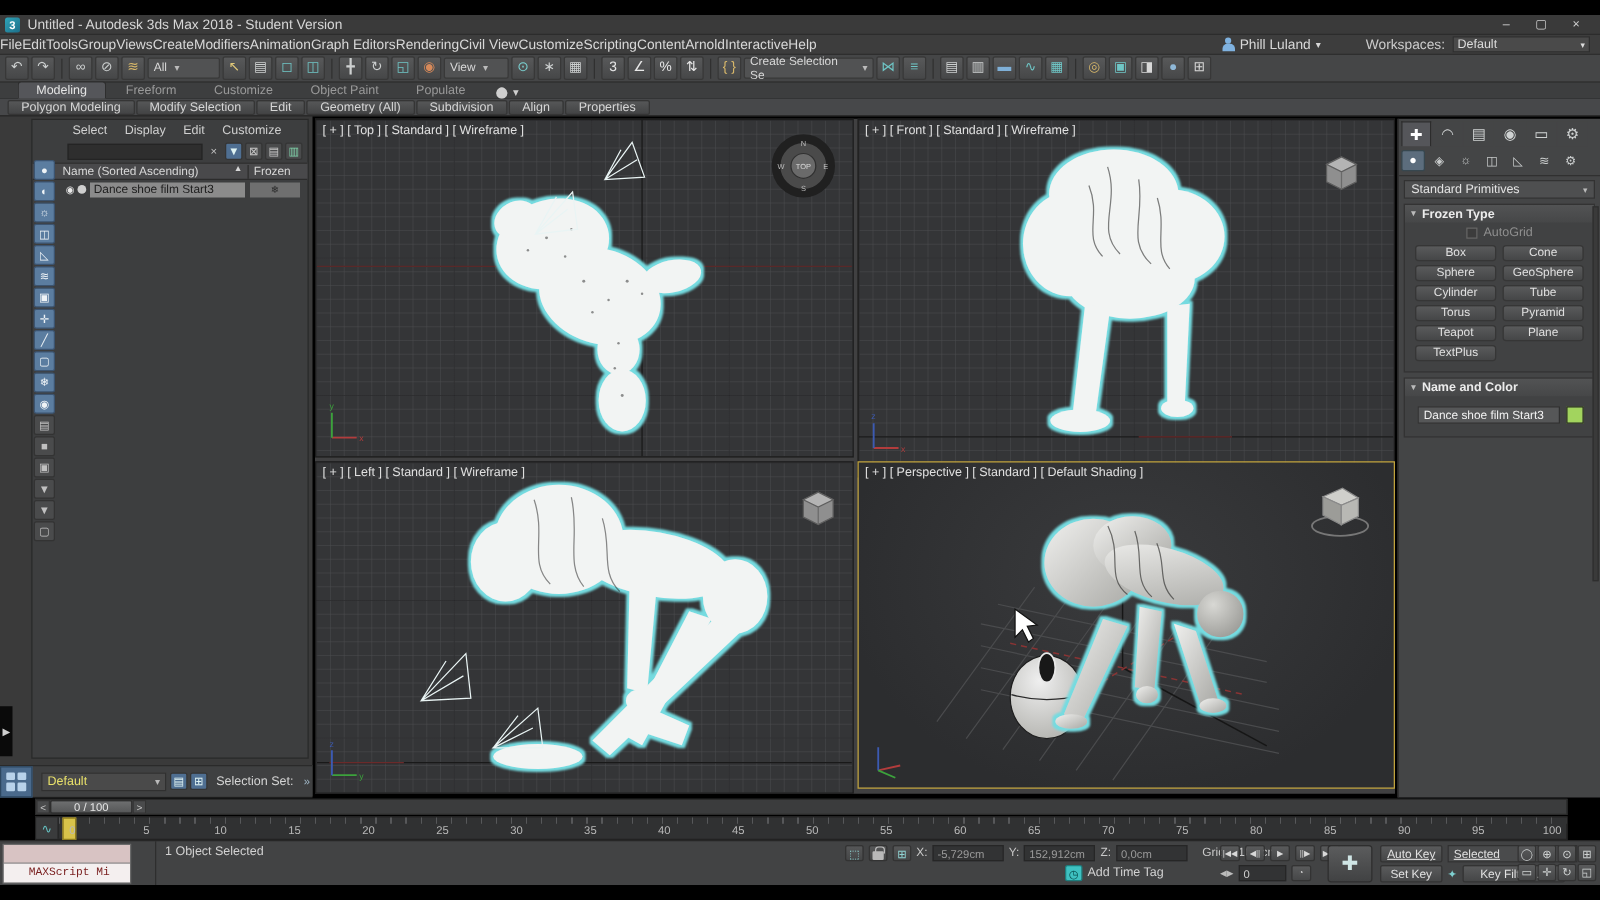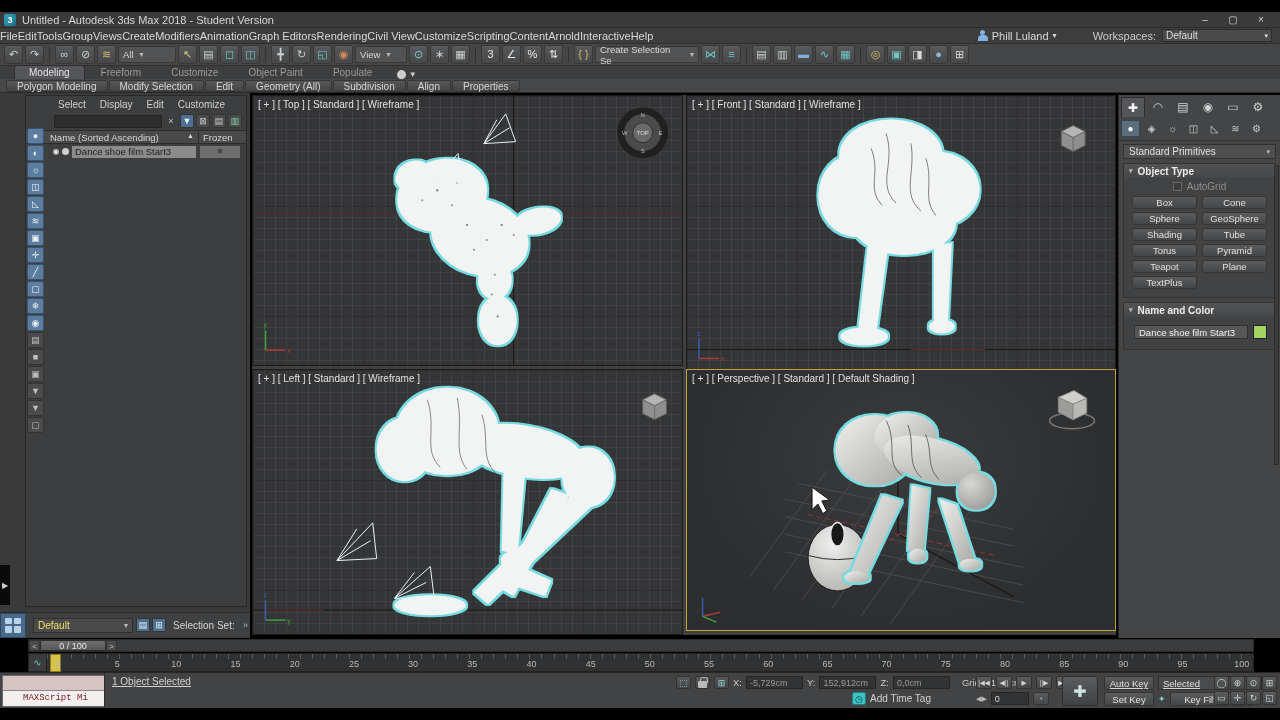--- a/index.html
+++ b/index.html
@@ -114,21 +114,21 @@
     background-size:100% 5px;background-repeat:no-repeat;}
   #ruler .ticks{position:absolute;left:0;top:5px;width:100%;display:flex;justify-content:space-between;}
   .tick{width:22px;text-align:center;font-size:9px;color:#b8b8b8;}
   #frame-marker{position:absolute;left:3px;top:0;width:11px;height:18px;background:#d8c34a;border:1px solid #8f7d1e;}
 
   
   #statusbar{left:0;top:672px;width:1280px;height:36px;background:#424344;border-top:1px solid #262626;font-size:10px;color:#d2d2d2;}
   #mx-box{position:absolute;left:2px;top:2px;width:103px;height:32px;border:1px solid #6a6a6a;}
   #mx-pink{height:15px;background:#d8c3c3;border-bottom:1px solid #888;}
   #mx-white{height:15px;background:#f4efef;color:#7a2020;font-family:"Liberation Mono",monospace;font-size:9px;line-height:15px;padding-left:20px;}
-  #prompt{position:absolute;left:104px;top:0;width:555px;height:36px;border-left:1px solid #2e2e2e;padding:3px 0 0 7px;text-decoration:underline;}
+  #prompt{position:absolute;left:124px;top:0;width:555px;height:36px;border-left:1px solid #2e2e2e;padding:3px 0 0 7px;}
   #prompt .l1{margin-bottom:4px;}
   .srow{position:absolute;display:flex;align-items:center;gap:4px;}
   .sico2{width:15px;height:13px;display:flex;align-items:center;justify-content:center;background:linear-gradient(#565758,#454647);border:1px solid #333;border-radius:2px;color:#8fd4d4;font-size:9px;}
   .lock{width:9px;height:7px;background:#b9b9b9;border-radius:1px;position:relative;margin-top:3px;}
   .lock:before{content:"";position:absolute;left:1.5px;top:-4px;width:6px;height:5px;border:1.5px solid #b9b9b9;border-bottom:none;border-radius:3px 3px 0 0;}
   .coordfield{width:57px;height:13px;background:#323334;border:1px solid #262626;color:#9a9a9a;font-size:9px;line-height:12px;padding:0 3px;}
   .coordlabel{color:#c9c9c9;font-size:9.5px;}
   #timetag-ico{width:14px;height:13px;background:#3ec1c1;border:1px solid #1e7d7d;border-radius:2px;color:#063;font-size:9px;display:flex;align-items:center;justify-content:center;color:#084f4f;}
   .pbtn{width:16px;height:13px;background:linear-gradient(#5a5b5c,#464748);border:1px solid #333;border-radius:2px;color:#d8d8d8;font-size:6.5px;display:flex;align-items:center;justify-content:center;}
   #frame-field{width:38px;height:13px;background:#323334;border:1px solid #262626;color:#cfcfcf;font-size:9px;line-height:12px;padding:0 3px;}
@@ -720,32 +720,32 @@
           <span>⚙</span>
         </span>
       </div>
     <div id="cp-dropdown">
       <span>Standard Primitives</span>
         <span style="font-size:7px;color:#bbb">▾</span>
     </div>
     <div class="rollout">
       <div class="rhead">
         <span class="rarr">▾</span>
-        <span>Object Type</span>
+        <span>Frozen Type</span>
       </div>
       <div id="autogrid-row">
         <span id="autogrid-box"></span>
         <span>AutoGrid</span>
       </div>
       <div id="obj-buttons">
           <button class="objbtn">Box</button>
           <button class="objbtn">Cone</button>
           <button class="objbtn">Sphere</button>
           <button class="objbtn">GeoSphere</button>
-          <button class="objbtn">Shading</button>
+          <button class="objbtn">Cylinder</button>
           <button class="objbtn">Tube</button>
           <button class="objbtn">Torus</button>
           <button class="objbtn">Pyramid</button>
           <button class="objbtn">Teapot</button>
           <button class="objbtn">Plane</button>
           <button class="objbtn">TextPlus</button>
         </div>
     </div>
     <div class="rollout">
       <div class="rhead">

